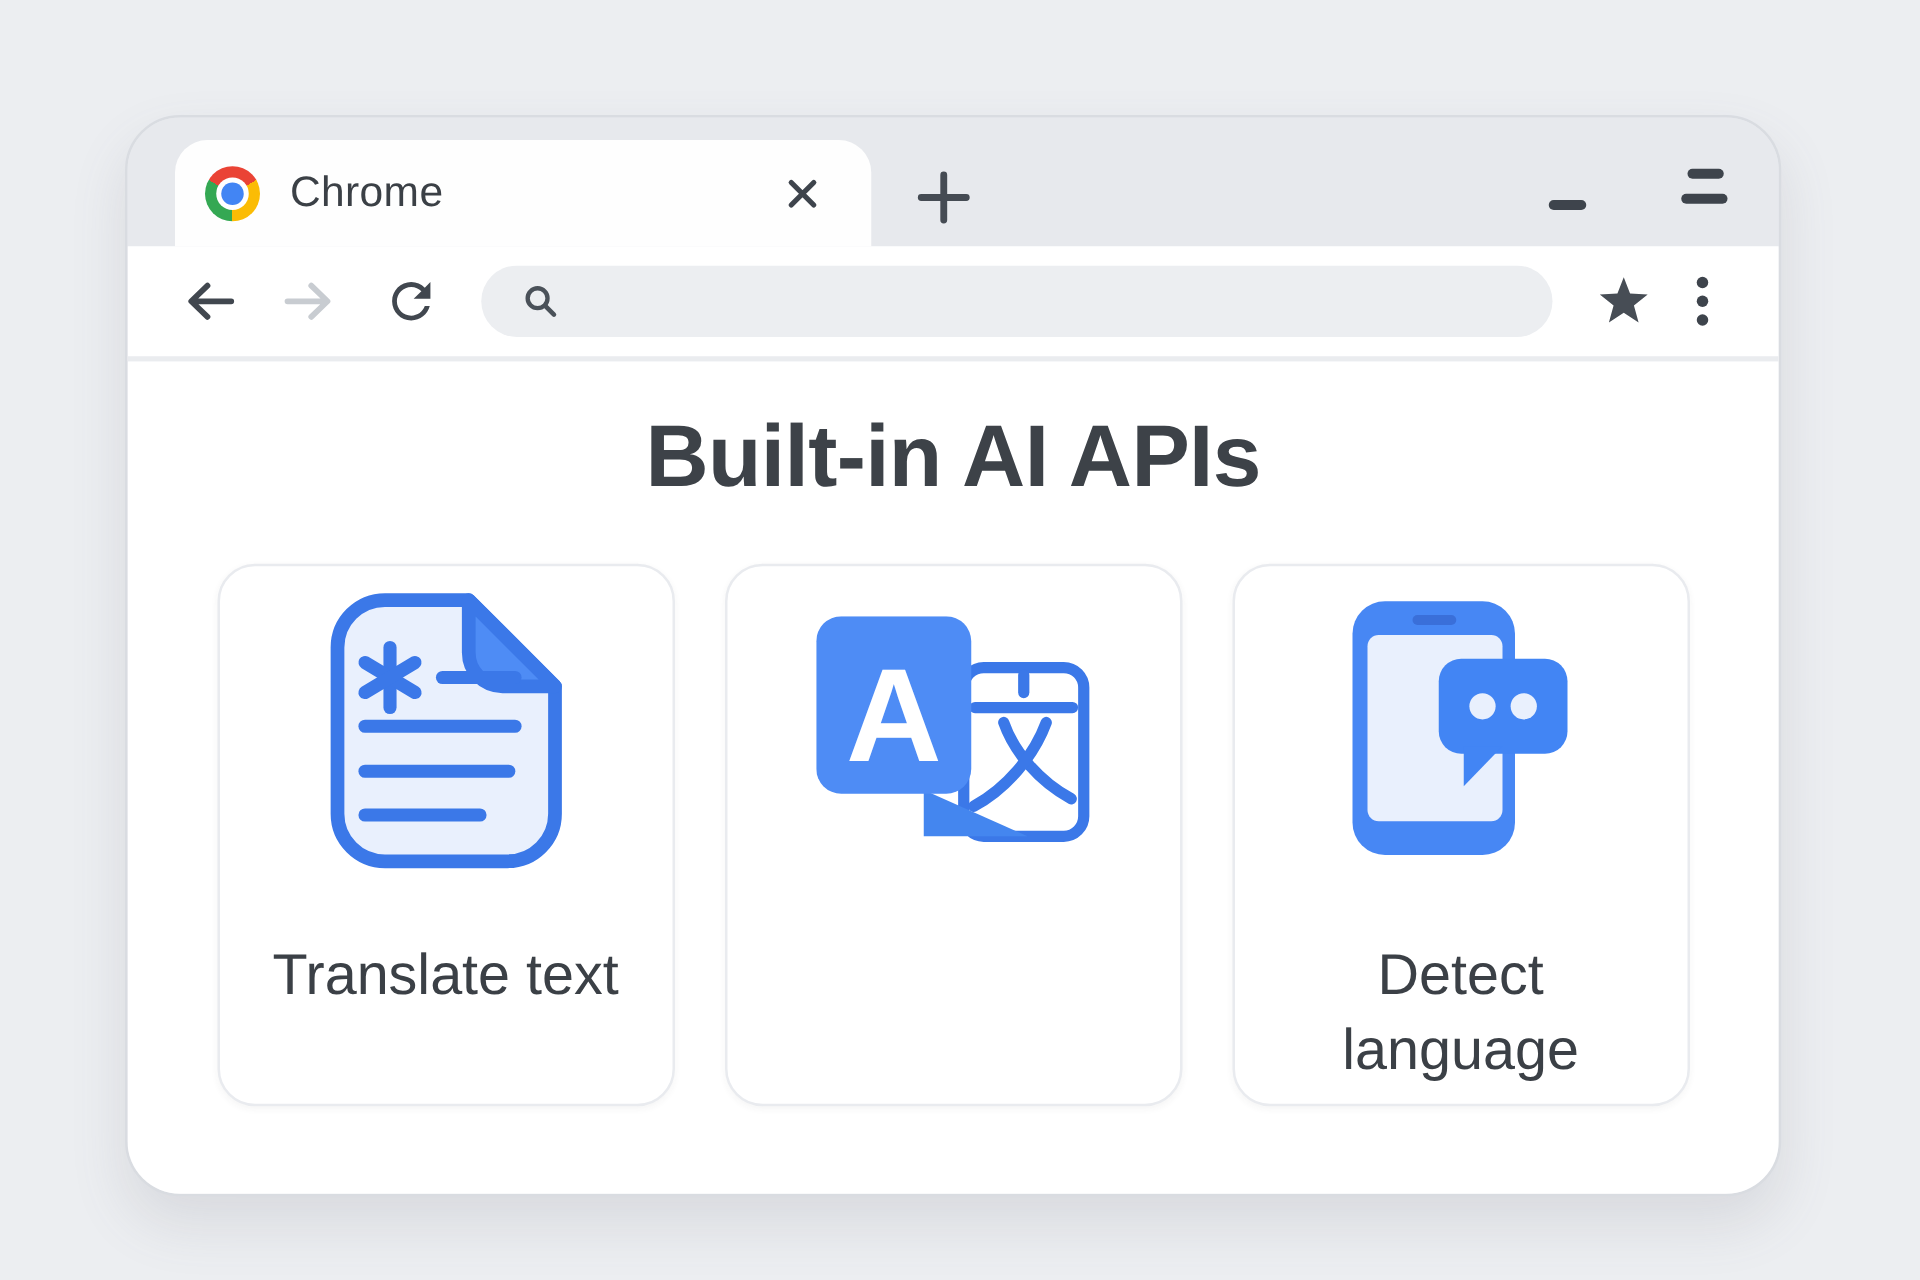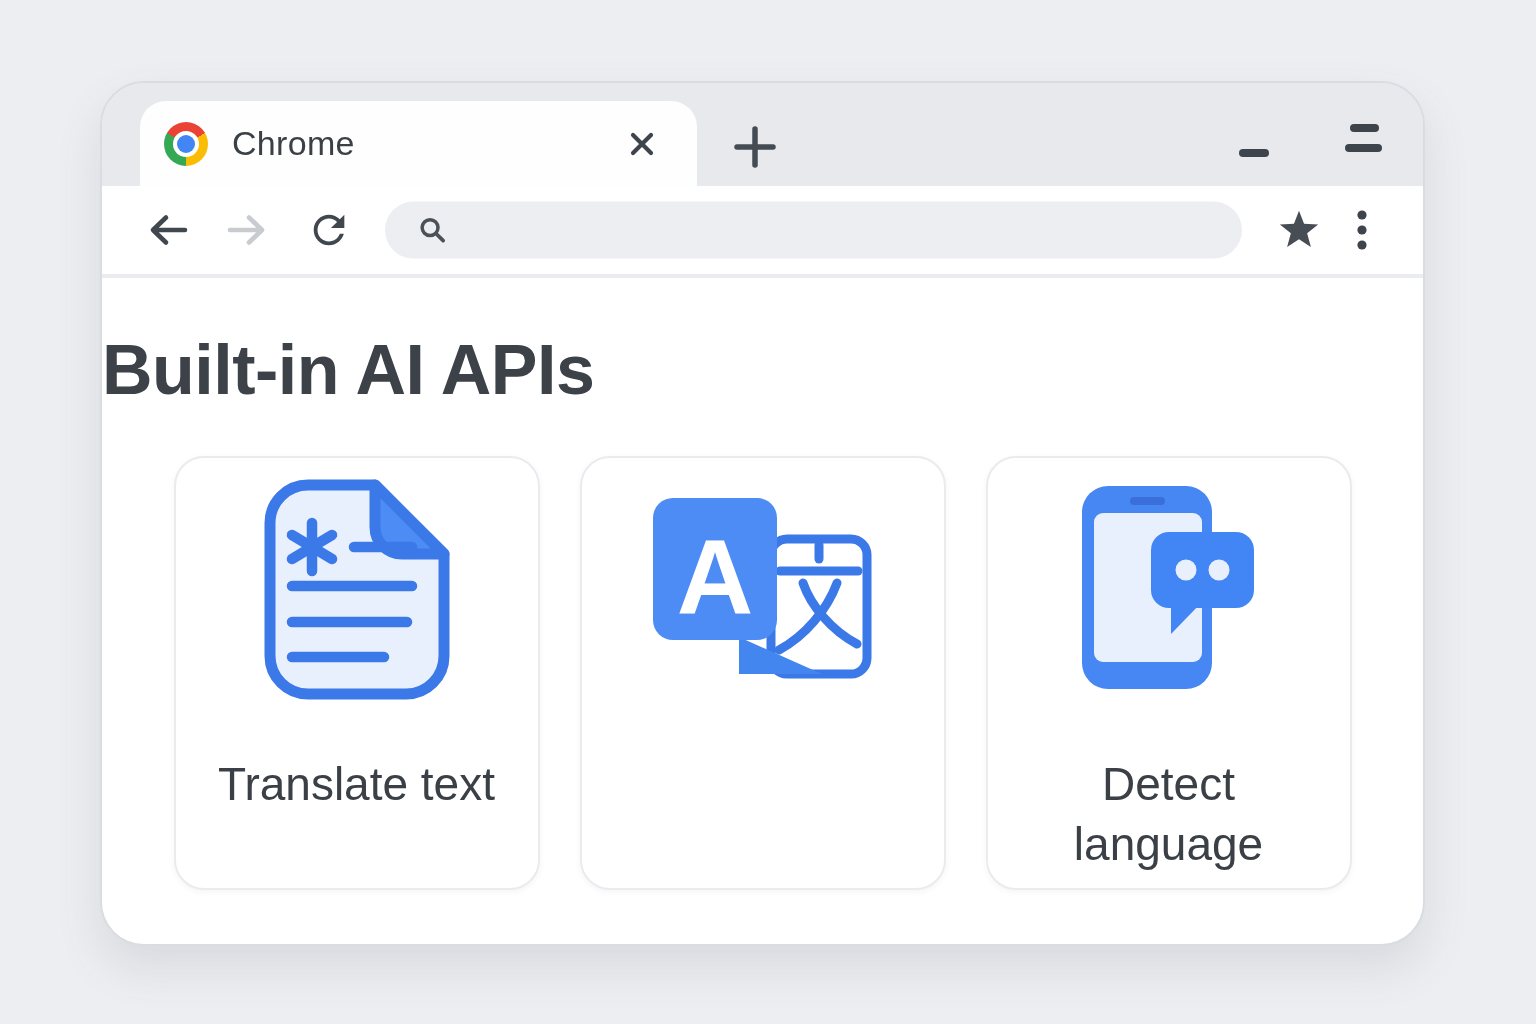--- a/index.html
+++ b/index.html
@@ -3,21 +3,21 @@
 <meta charset="utf-8">
 <style>
   html,body{margin:0;padding:0;}
   body{
     width:1536px;height:1024px;
     background:#eceef1;
     font-family:"Liberation Sans",sans-serif;
     position:relative;overflow:hidden;
   }
   .window{
-    position:absolute;left:100px;top:81px;width:1325px;height:865px;
+    position:absolute;left:100px;top:92px;width:1325px;height:865px;
     background:#e7e9ed;border-radius:44px;
     border:2px solid #d9dce1;
     box-shadow:0 22px 45px rgba(96,101,110,.14);
     overflow:hidden;box-sizing:border-box;
   }
   
   .tabstrip{position:relative;height:103px;background:#e7e9ed;}
   .tab{
     position:absolute;left:38px;top:18px;width:557px;height:85px;
     background:#fefefe;border-radius:26px 26px 0 0;
@@ -55,21 +55,21 @@
   .addressbar{
     position:absolute;left:283px;top:50%;transform:translateY(-50%);
     width:857px;height:57px;border-radius:29px;background:#eceef1;
     display:flex;align-items:center;box-sizing:border-box;padding-left:32px;
   }
   .nav-star{left:1175px;}
   .nav-dots{left:1254px;}
   
   .content{background:#fff;height:670px;}
   .page-title{
-    margin:0;padding-top:52px;text-align:left;
+    margin:0;padding-top:36px;text-align:center;
     font-size:70px;line-height:80px;font-weight:600;
     color:#3d4248;letter-spacing:-.5px;
   }
   .cards{display:flex;justify-content:center;gap:40px;margin-top:46px;}
   .card{
     width:366px;height:434px;box-sizing:border-box;
     background:#fff;border:2px solid #e9ebef;border-radius:30px;
     box-shadow:0 2px 6px rgba(60,64,67,.05);
     display:flex;flex-direction:column;align-items:center;
     cursor:pointer;

